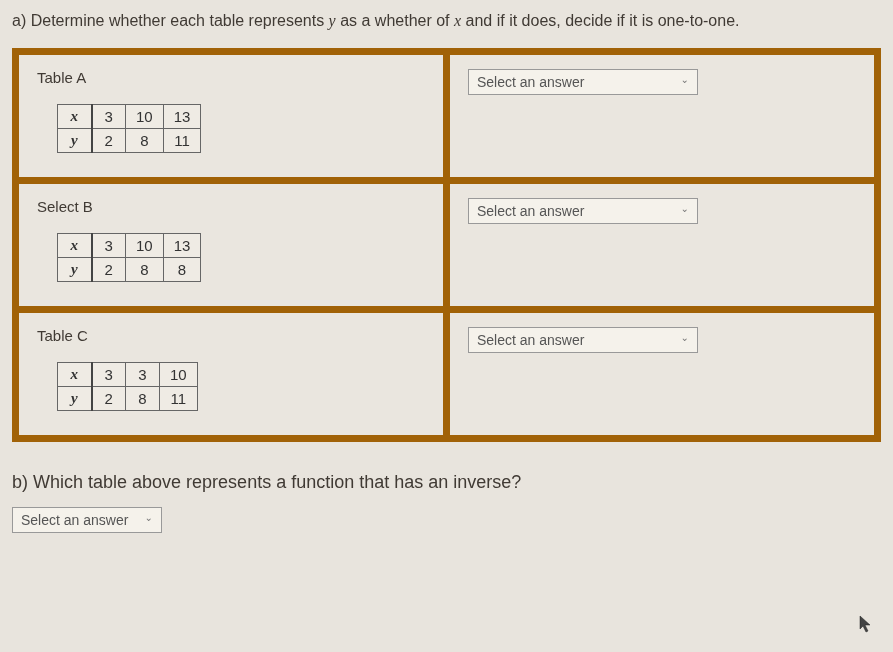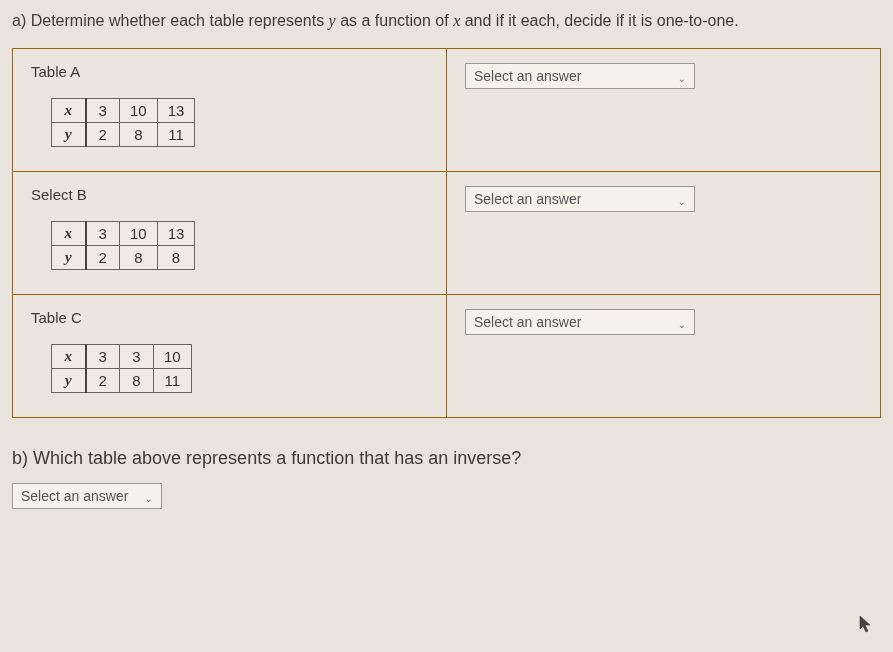--- a/index.html
+++ b/index.html
@@ -24,21 +24,21 @@
       font-style: italic;
       font-family: "Times New Roman", serif;
     }
     .main-table {
       width: 100%;
       border-collapse: collapse;
       border: 1px solid #888;
       margin-bottom: 30px;
     }
     .main-table > tbody > tr > td {
-      border: 1px solid #a16207;
+      border: 7px solid #a16207;
       padding: 14px 18px;
       vertical-align: top;
       width: 50%;
       background: #eae6df;
     }
     .table-label {
       font-size: 15px;
       margin-bottom: 18px;
       color: #403a34;
     }
@@ -59,21 +59,21 @@
       font-style: italic;
       font-family: "Times New Roman", serif;
       font-weight: bold;
       border-right: 2px solid #444;
     }
     .answer-cell {
       position: relative;
     }
     .select-box {
       display: inline-flex;
-      align-items: flex-end;
+      align-items: flex-start;
       justify-content: space-between;
       border: 1px solid #999;
       background: #f5f2eb;
       padding: 4px 8px;
       width: 230px;
       font-size: 14px;
       color: #555;
       cursor: pointer;
     }
     .select-box.small {
@@ -95,21 +95,21 @@
       font-size: 16px;
       color: #333;
     }
   </style>
 </head>
 <body>
 
 
 
 <div class="question-text">
-  <span>a) Determine whether each table represents </span><span class="math-var">y</span><span> as a function of </span><span class="math-var">x</span><span> and if it each, decide if it is one-to-one.</span>
+  <span>a) Determine whether each table represents </span><span class="math-var">y</span><span> as a whether of </span><span class="math-var">x</span><span> and if it does, decide if it is one-to-one.</span>
 </div>
 
 <table class="main-table">
   <tbody>
     <tr>
       <td>
         <div class="table-label">Table A</div>
         <table class="data-table">
           <tbody>
               <tr>

